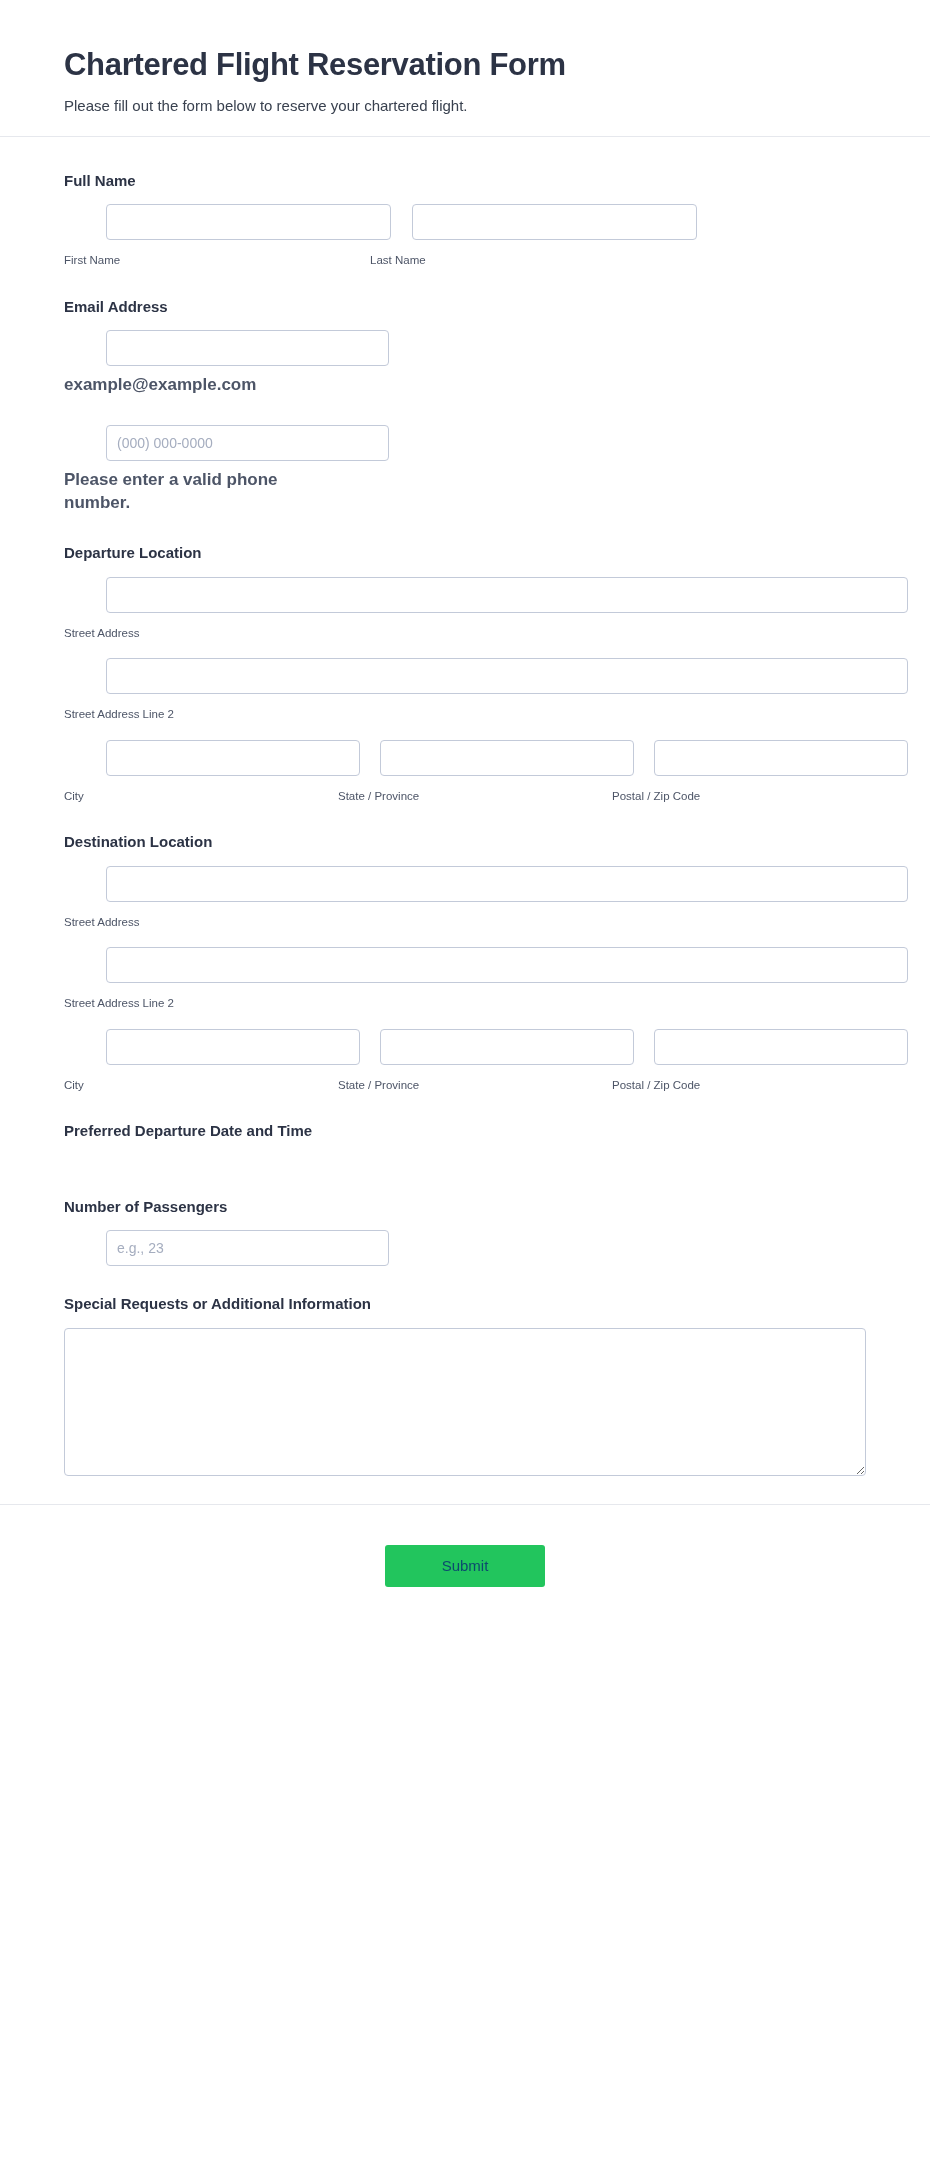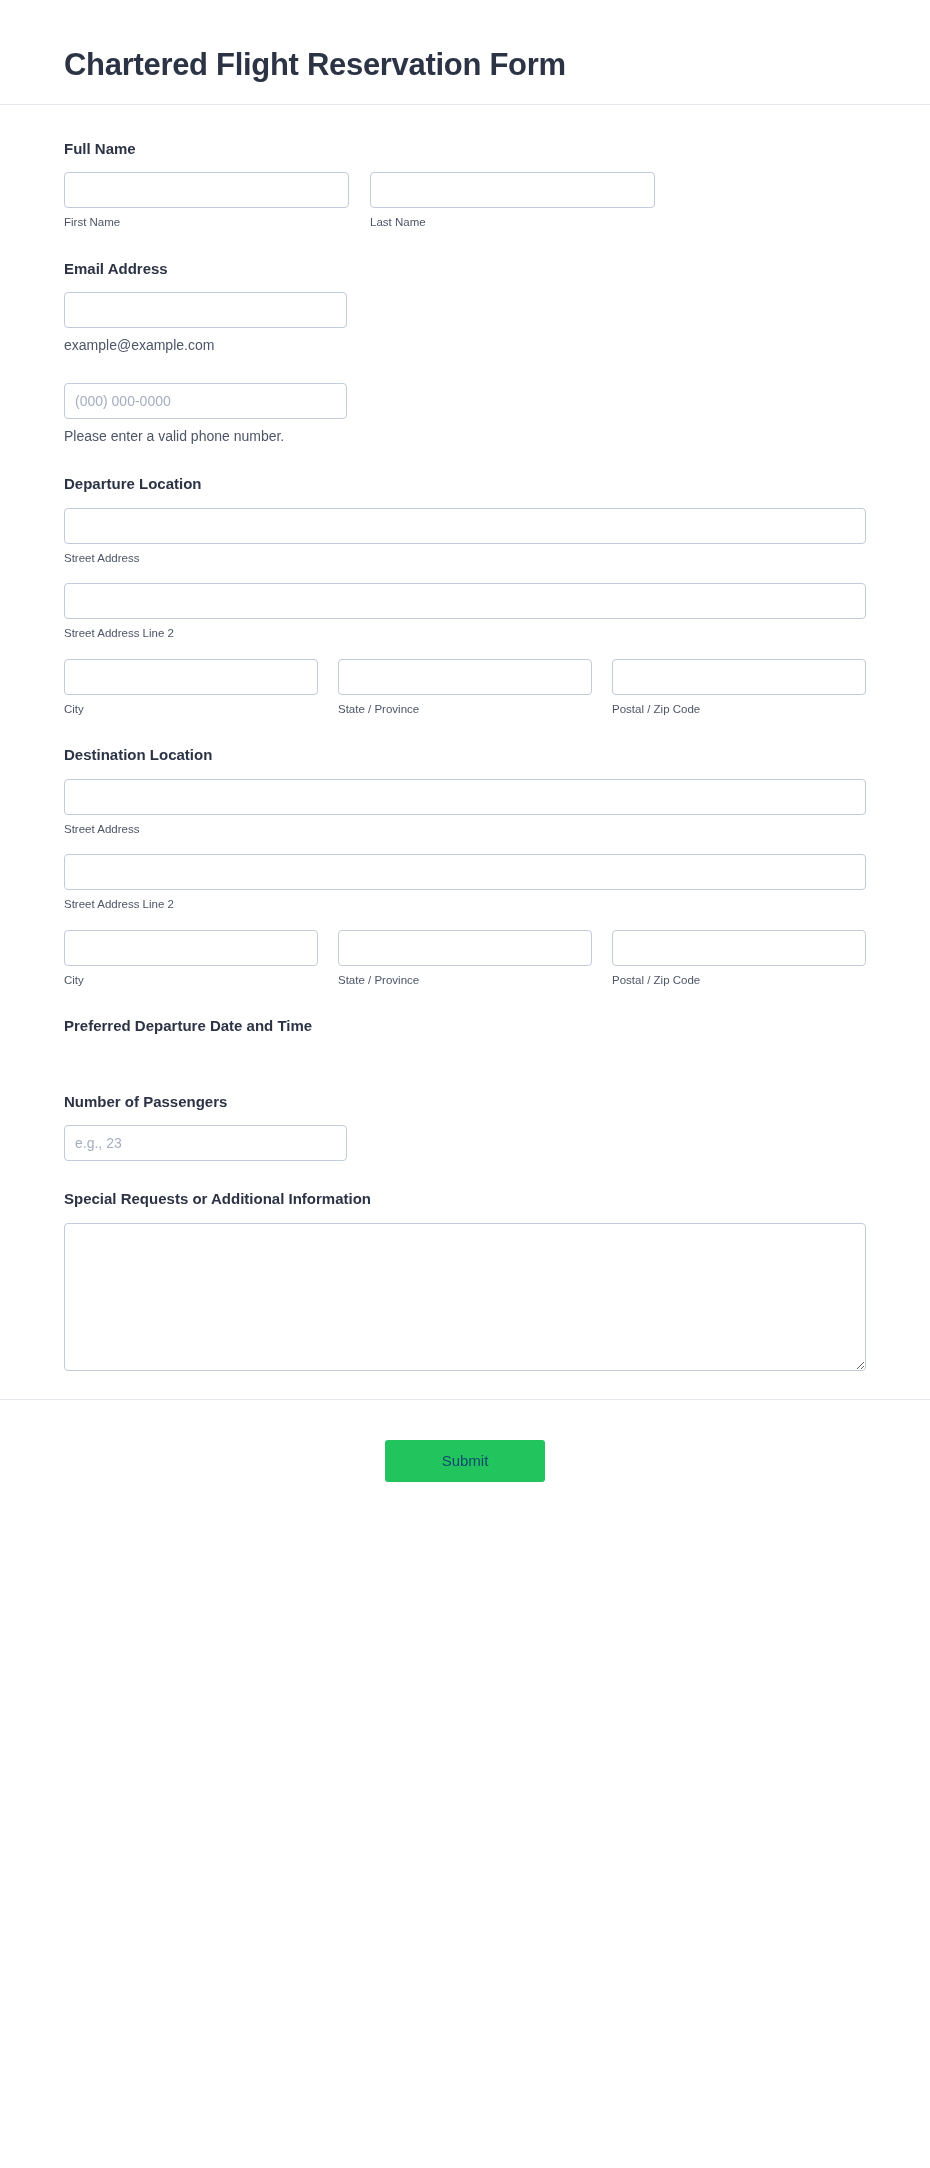--- a/index.html
+++ b/index.html
@@ -63,45 +63,46 @@
     line-height: 1.3;
     margin-bottom: 14px;
   }
 
   .sub-label {
     display: block;
     font-size: 11.5px;
     font-weight: normal;
     color: #4d5567;
     line-height: 1.35;
-    margin-top: 7px;
+    margin-top: 13px;
   }
 
   .hint {
     display: block;
-    font-size: 14px;
-    font-weight: normal;
+    font-size: 17px;
+    font-weight: bold;
     color: #4d5567;
     line-height: 1.35;
     margin-top: 8px;
   }
 
   
   .txt {
     display: block;
     width: 100%;
     height: 36px;
     padding: 6px 10px;
     font-family: "Liberation Sans", "DejaVu Sans", sans-serif;
     font-size: 14px;
     color: #2c3345;
     background: #ffffff;
     border: 1px solid #c3cad9;
     border-radius: 4px;
     outline: none;
+    margin-left: 42px;
   }
 
   .txt::placeholder {
     color: #a5adbf;
     opacity: 1;
   }
 
   .ta {
     display: block;
     width: 100%;
@@ -166,20 +167,21 @@
     padding: 0;
   }
 </style>
 </head>
 <body>
 
 <div class="page">
 
   <div class="form-header">
     <h1 class="form-title">Chartered Flight Reservation Form</h1>
+    <p class="form-subtitle">Please fill out the form below to reserve your chartered flight.</p>
   </div>
 
   <div class="form-body">
 
     <div class="field-block">
       <label class="field-label">Full Name</label>
       <div class="row-2">
         <div class="cell">
           <input class="txt" type="text" placeholder="" style="">
           <span class="sub-label">First Name</span>

